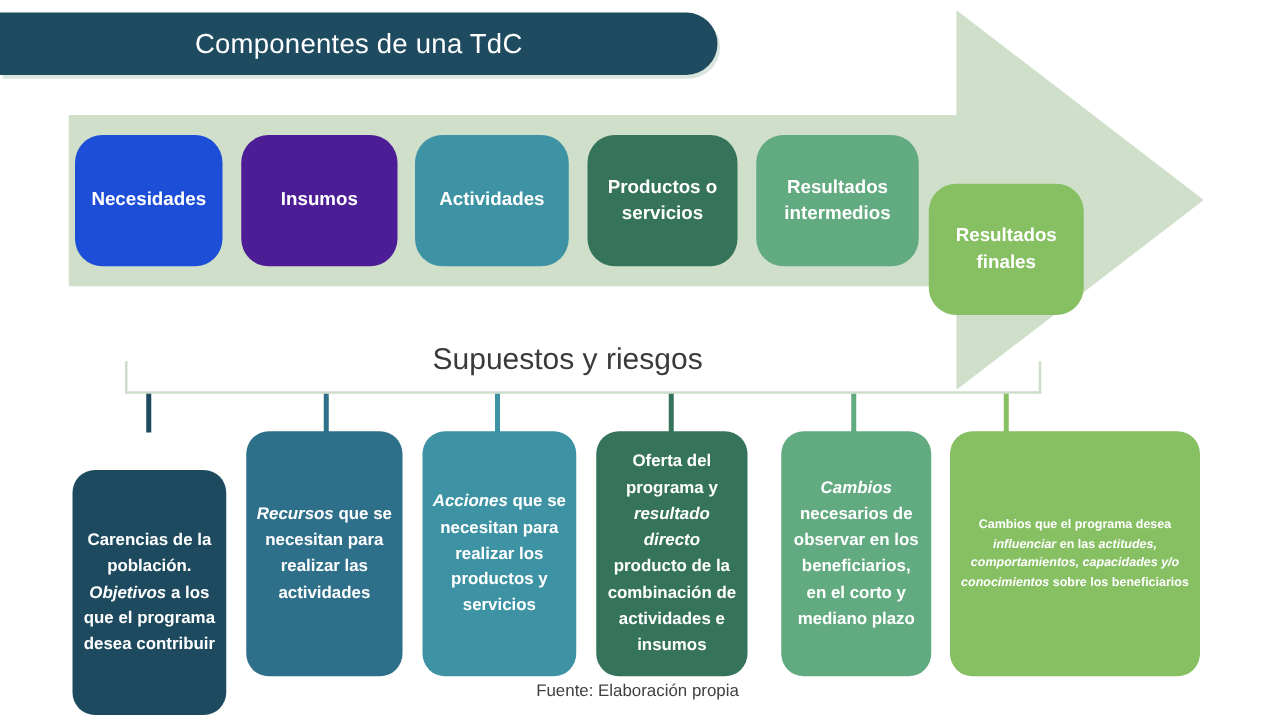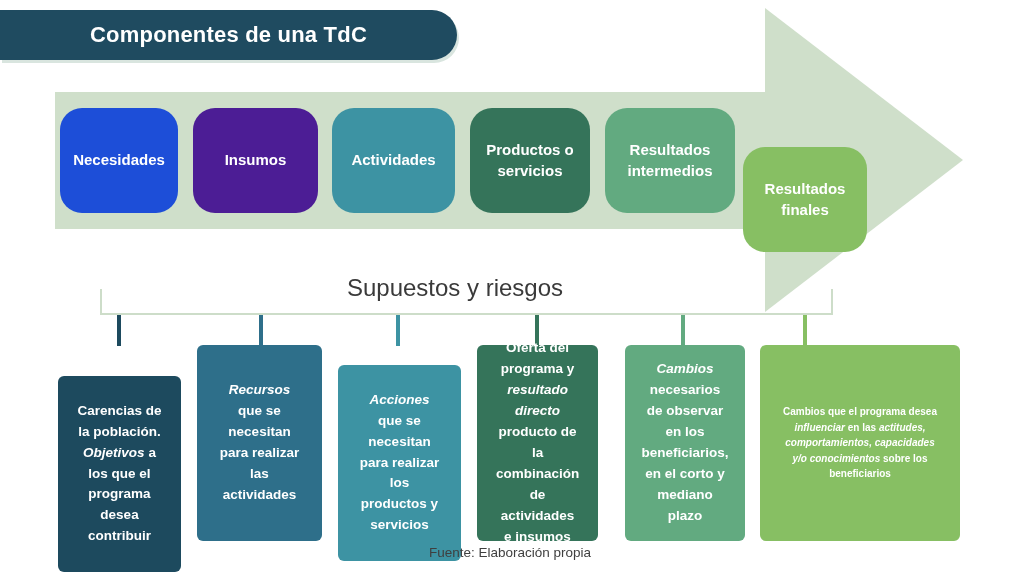--- a/index.html
+++ b/index.html
@@ -5,24 +5,24 @@
   html,body{margin:0;padding:0;background:#fff;}
   .canvas{
     position:relative;
     width:1024px;height:576px;
     background:#ffffff;
     overflow:hidden;
     font-family:"Liberation Sans", sans-serif;
   }
   
   .banner{
-    position:absolute;left:0;top:10px;width:457px;height:50px;
+    position:absolute;left:0;top:10px;width:574px;height:50px;
     border-radius:0 26px 26px 0;
     display:flex;align-items:center;justify-content:center;
-    color:#ffffff;font-size:22px;font-weight:bold;
+    color:#ffffff;font-size:22px;font-weight:normal;
     box-shadow:2px 3px 0 #d9e5df;
     letter-spacing:.2px;
   }
   
   .arrow-body{
     position:absolute;left:55px;top:92px;width:711px;height:137px;
   }
   .arrow-head{
     position:absolute;left:765px;top:8px;width:198px;height:304px;
     display:block;
@@ -37,45 +37,45 @@
     padding:0 6px;box-sizing:border-box;
   }
   .stage1{left:60px;width:118px}
   .stage2{left:193px;width:125px}
   .stage3{left:332px;width:123px}
   .stage4{left:470px;width:120px}
   .stage5{left:605px;width:130px}
   .stage6{left:743px;width:124px}
   
   .assumptions-label{
-    position:absolute;left:330px;top:274px;width:250px;
-    text-align:center;font-size:24px;color:#3a3a3a;
+    position:absolute;left:346px;top:274px;width:250px;
+    text-align:left;font-size:24px;color:#3a3a3a;
     font-weight:400;
   }
   
   .bracket-h{position:absolute;left:100px;top:313px;width:733px;height:2px;}
   .bracket-tick{position:absolute;top:289px;width:2px;height:26px;}
   .tick-left{left:100px}
   .tick-right{left:831px}
   
   .connector{position:absolute;top:315px;height:31px;width:4px;}
   .conn1{left:117px}
   .conn2{left:259px}
   .conn3{left:396px}
   .conn4{left:535px}
   .conn5{left:681px}
   .conn6{left:803px}
   
   .desc{
     position:absolute;top:345px;height:196px;
-    border-radius:6px;
+    border-radius:18px;
     display:flex;align-items:center;justify-content:center;
     text-align:center;color:#ffffff;
     font-weight:bold;font-size:13.5px;line-height:1.55;
-    padding:0 19px;box-sizing:border-box;
+    padding:0 7px;box-sizing:border-box;
   }
   .desc .em{font-style:italic;font-weight:bold;}
   .desc1{left:58px;width:123px}
   .desc2{left:197px;width:125px}
   .desc3{left:338px;width:123px}
   .desc4{left:477px;width:121px}
   .desc5{left:625px;width:120px}
   .desc6{left:760px;width:200px;font-size:10px}
   
   .footer{
@@ -128,21 +128,21 @@
   <div class="connector conn4" style="background-color: rgb(53, 116, 90);"></div>
   <div class="connector conn5" style="background-color: rgb(98, 170, 128);"></div>
   <div class="connector conn6" style="background-color: rgb(135, 191, 99);"></div>
 
   <div class="desc desc1" style="background-color: rgb(29, 74, 94); margin-top: 31px;">
     <span><span>Carencias de la población. </span><span class="em">Objetivos</span><span> a los que el programa desea contribuir</span></span>
   </div>
   <div class="desc desc2" style="background-color: rgb(46, 111, 138);">
     <span><span class="em">Recursos</span><span> que se necesitan para realizar las actividades</span></span>
   </div>
-  <div class="desc desc3" style="background-color: rgb(61, 147, 163); margin-top: 20px;">
+  <div class="desc desc3" style="background-color: rgb(61, 147, 163);">
     <span><span class="em">Acciones</span><span> que se necesitan para realizar los productos y servicios</span></span>
   </div>
   <div class="desc desc4" style="background-color: rgb(53, 116, 90);">
     <span><span>Oferta del programa  y </span><span class="em">resultado directo</span><span> producto de la combinación de actividades e insumos</span></span>
   </div>
   <div class="desc desc5" style="background-color: rgb(98, 170, 128);">
     <span><span class="em">Cambios</span><span> necesarios de observar en los beneficiarios, en el corto y mediano plazo</span></span>
   </div>
   <div class="desc desc6" style="background-color: rgb(135, 191, 99);">
     <span><span>Cambios que el programa desea </span><span class="em">influenciar</span><span> en las </span><span class="em">actitudes, comportamientos, capacidades y/o conocimientos</span><span> sobre los beneficiarios</span></span>

